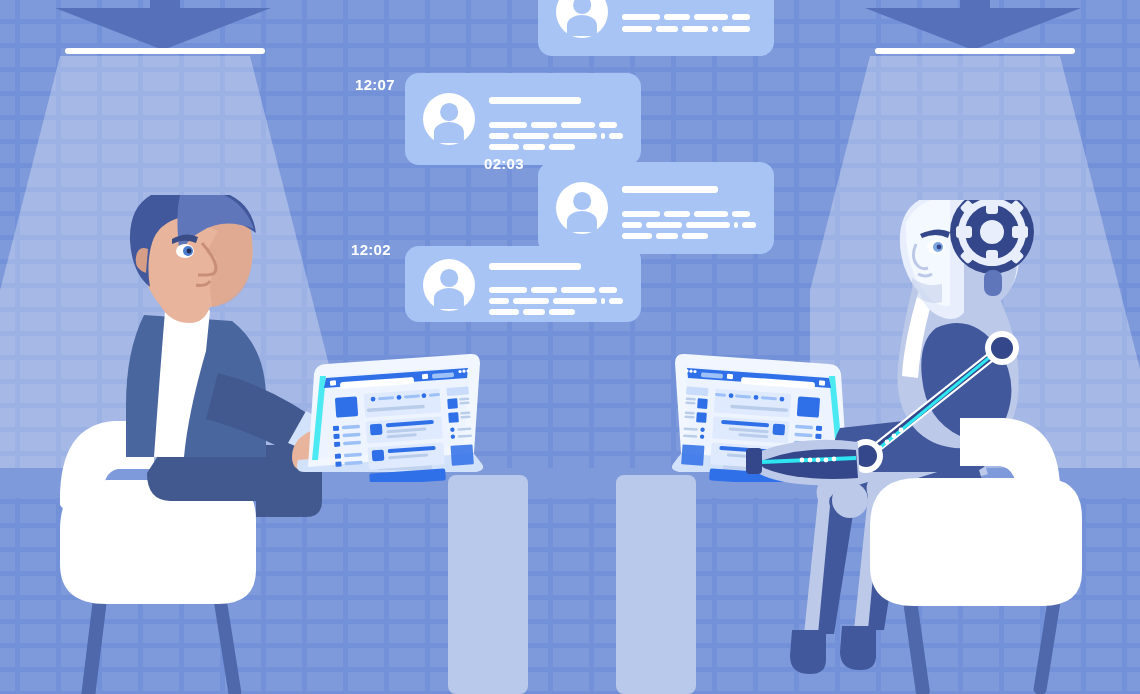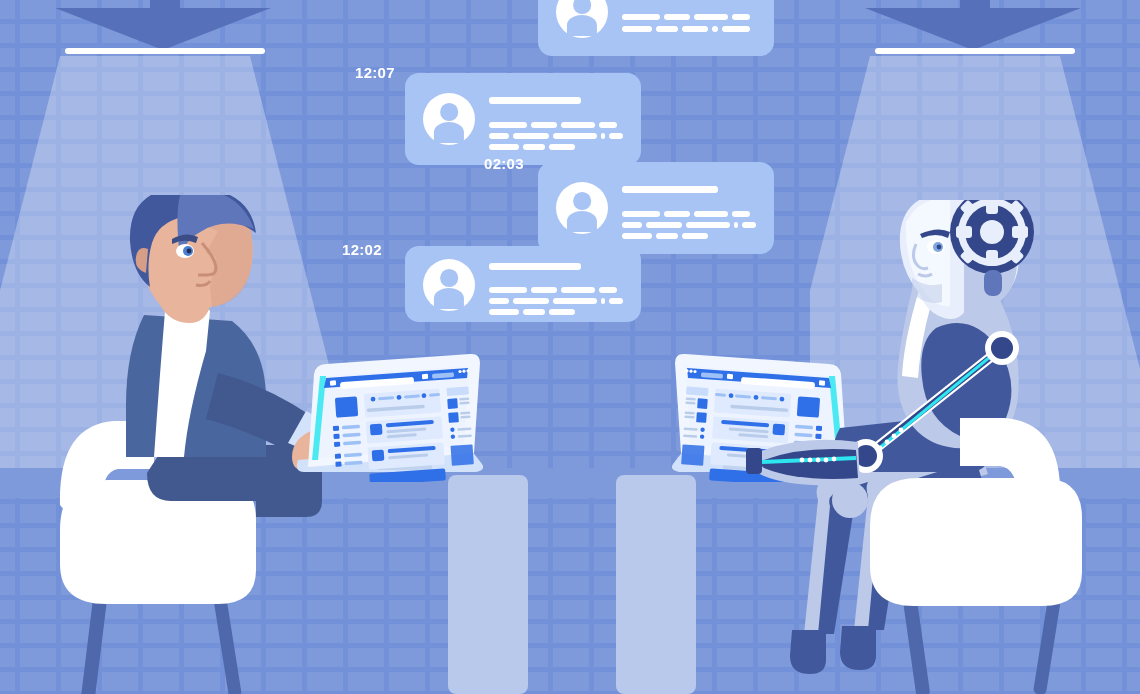--- a/index.html
+++ b/index.html
@@ -100,21 +100,21 @@
     <div class="dash" style="left:126px;top:50px;width:26px;"></div>
     <div class="dash" style="left:156px;top:50px;width:34px;"></div>
     <div class="dash" style="left:194px;top:50px;width:18px;"></div>
     <div class="dash" style="left:84px;top:62px;width:30px;"></div>
     <div class="dash" style="left:118px;top:62px;width:22px;"></div>
     <div class="dash" style="left:144px;top:62px;width:26px;"></div>
     <div class="dash" style="left:174px;top:62px;width:6px;"></div>
     <div class="dash" style="left:184px;top:62px;width:28px;"></div>
   </div>
 
-  <div class="tstamp" style="left:355px;top:64px;">12:07</div>
+  <div class="tstamp" style="left:355px;top:76px;">12:07</div>
   <div class="bubble" style="left:405px;top:73px;width:236px;height:92px;">
     <div class="bub-av" style="left:18px;top:20px;width:52px;height:52px;">
       <div class="head"></div>
         <div class="body"></div>
     </div>
     <div class="ln t" style="left:84px;top:24px;width:92px;"></div>
     <div class="dash" style="left:84px;top:49px;width:38px;"></div>
     <div class="dash" style="left:126px;top:49px;width:26px;"></div>
     <div class="dash" style="left:156px;top:49px;width:34px;"></div>
     <div class="dash" style="left:194px;top:49px;width:18px;"></div>
@@ -142,21 +142,21 @@
     <div class="dash" style="left:84px;top:60px;width:20px;"></div>
     <div class="dash" style="left:108px;top:60px;width:36px;"></div>
     <div class="dash" style="left:148px;top:60px;width:44px;"></div>
     <div class="dash" style="left:196px;top:60px;width:4px;"></div>
     <div class="dash" style="left:204px;top:60px;width:14px;"></div>
     <div class="dash" style="left:84px;top:71px;width:30px;"></div>
     <div class="dash" style="left:118px;top:71px;width:22px;"></div>
     <div class="dash" style="left:144px;top:71px;width:26px;"></div>
   </div>
 
-  <div class="tstamp" style="left:342px;top:241px;">12:02</div>
+  <div class="tstamp" style="left:351px;top:241px;">12:02</div>
   <div class="bubble" style="left:405px;top:246px;width:236px;height:76px;">
     <div class="bub-av" style="left:18px;top:13px;width:52px;height:52px;">
       <div class="head"></div>
         <div class="body"></div>
     </div>
     <div class="ln t" style="left:84px;top:17px;width:92px;"></div>
     <div class="dash" style="left:84px;top:41px;width:38px;"></div>
     <div class="dash" style="left:126px;top:41px;width:26px;"></div>
     <div class="dash" style="left:156px;top:41px;width:34px;"></div>
     <div class="dash" style="left:194px;top:41px;width:18px;"></div>

